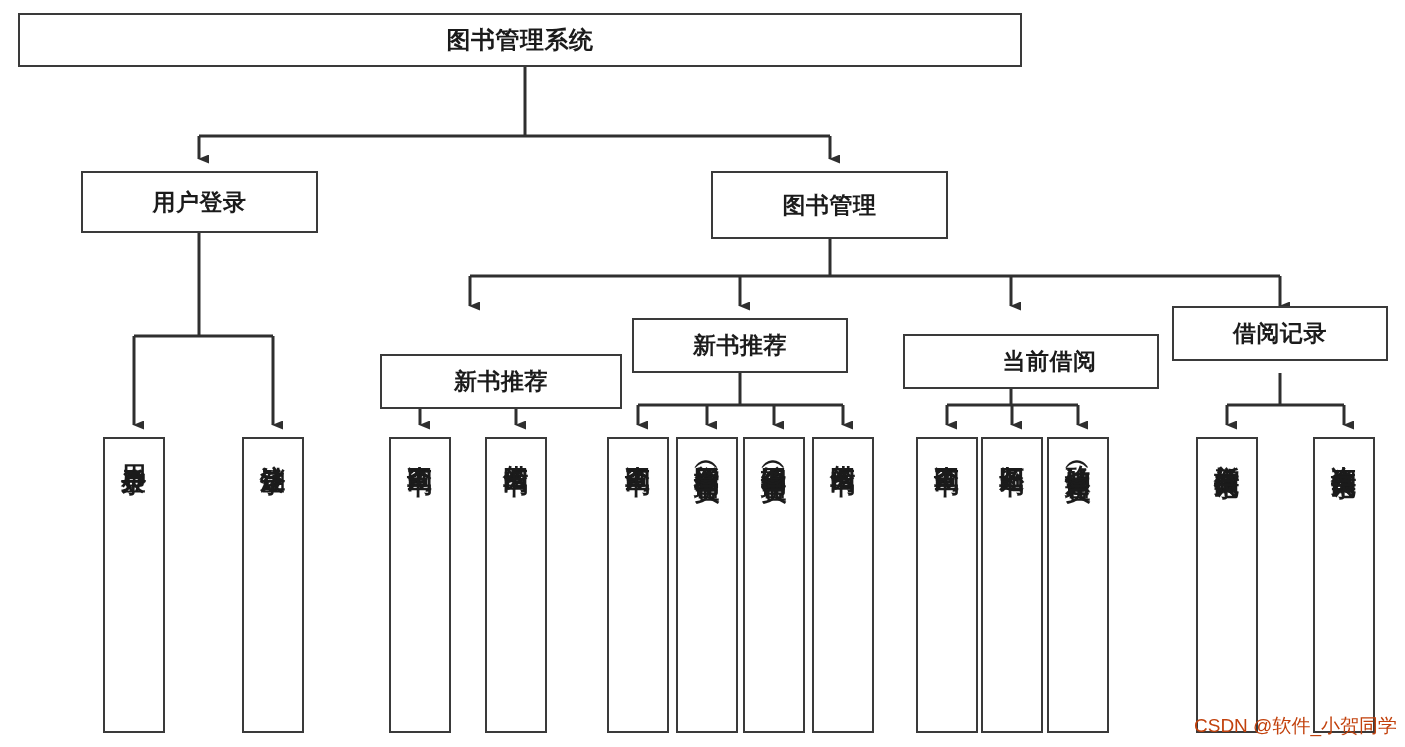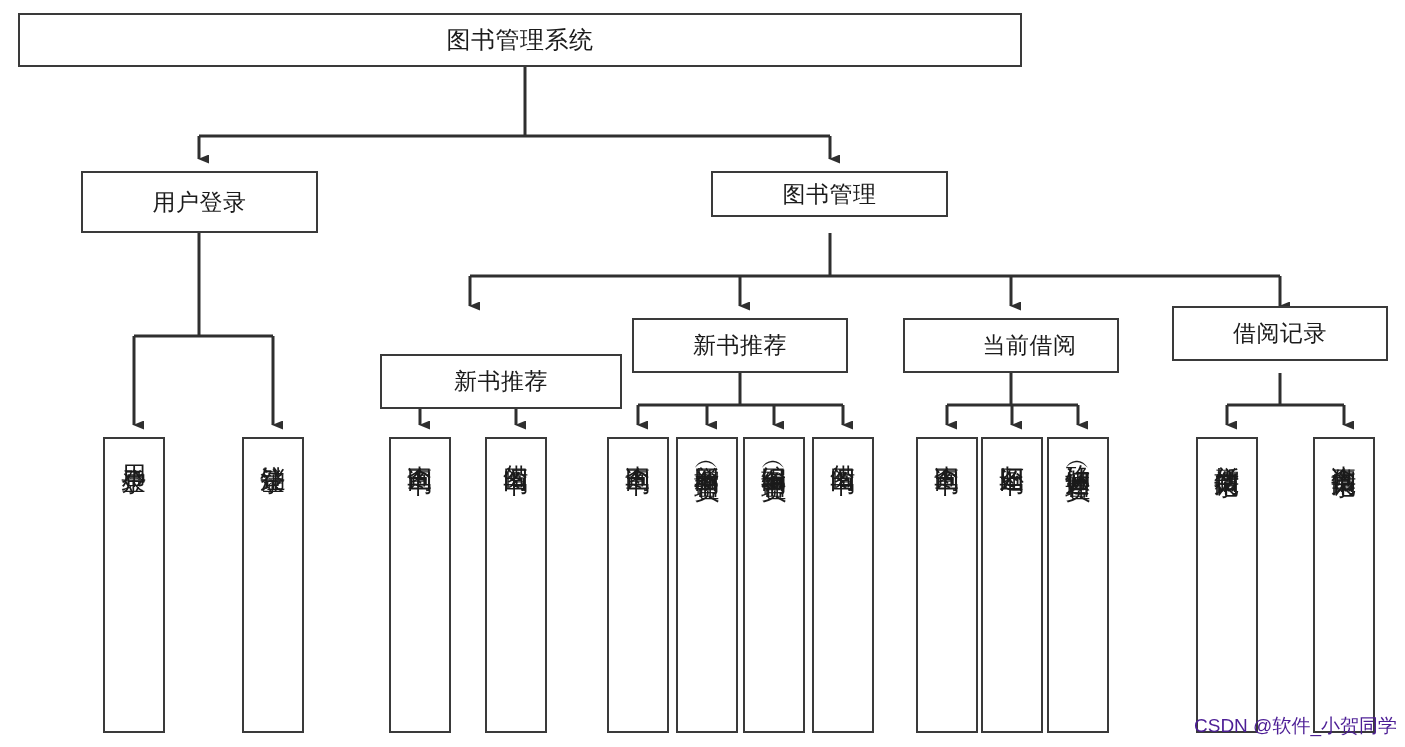--- a/index.html
+++ b/index.html
@@ -33,20 +33,21 @@
     display: flex;
     align-items: center;
     justify-content: center;
     color: #1b1b1b;
     z-index: 2;
   }
   .node .label {
     display: block;
     text-align: center;
     letter-spacing: 0.5px;
+    font-weight: bold;
   }
   
   .node.horiz .label {
     font-size: 23px;
     line-height: 1.15;
     white-space: nowrap;
   }
   .node.root .label { font-size: 24px; }
 
   
@@ -58,21 +59,21 @@
   .node.vert .label {
     writing-mode: vertical-rl;
     text-orientation: upright;
     font-size: 25px;
     line-height: 1.06;
     letter-spacing: 2px;
     white-space: nowrap;
   }
   .watermark {
     position: absolute;
-    color: #4c1d95;
+    color: #c2410c;
     font-size: 19px;
     white-space: nowrap;
     z-index: 5;
     font-family: "Liberation Sans", "DejaVu Sans", sans-serif;
   }
 </style>
 </head>
 <body>
 
 <div id="canvas">
@@ -119,30 +120,30 @@
       </g>
   </svg>
 
   <div id="nodes-layer">
       <div class="node horiz root" style="left: 18px; top: 13px; width: 1004px; height: 54px;">
         <span class="label">图书管理系统</span>
       </div>
       <div class="node horiz" style="left: 81px; top: 171px; width: 237px; height: 62px;">
         <span class="label">用户登录</span>
       </div>
-      <div class="node horiz" style="left: 711px; top: 171px; width: 237px; height: 46px;">
+      <div class="node horiz" style="left: 711px; top: 171px; width: 237px; height: 68px;">
         <span class="label">图书管理</span>
       </div>
       <div class="node horiz" style="left: 380px; top: 318px; width: 242px; height: 55px; margin-top: 36px;">
         <span class="label">新书推荐</span>
       </div>
       <div class="node horiz" style="left: 632px; top: 318px; width: 216px; height: 55px;">
         <span class="label">新书推荐</span>
       </div>
-      <div class="node horiz" style="left: 903px; top: 318px; width: 216px; height: 55px; padding-left: 37px;">
+      <div class="node horiz" style="left: 903px; top: 334px; width: 256px; height: 55px; padding-left: 37px;">
         <span class="label">当前借阅</span>
       </div>
       <div class="node horiz" style="left: 1172px; top: 306px; width: 216px; height: 55px;">
         <span class="label">借阅记录</span>
       </div>
       <div class="node vert" style="left: 103px; top: 437px; width: 62px; height: 296px;">
         <span class="label">用户登录</span>
       </div>
       <div class="node vert" style="left: 242px; top: 437px; width: 62px; height: 296px;">
         <span class="label">注销登录</span>

